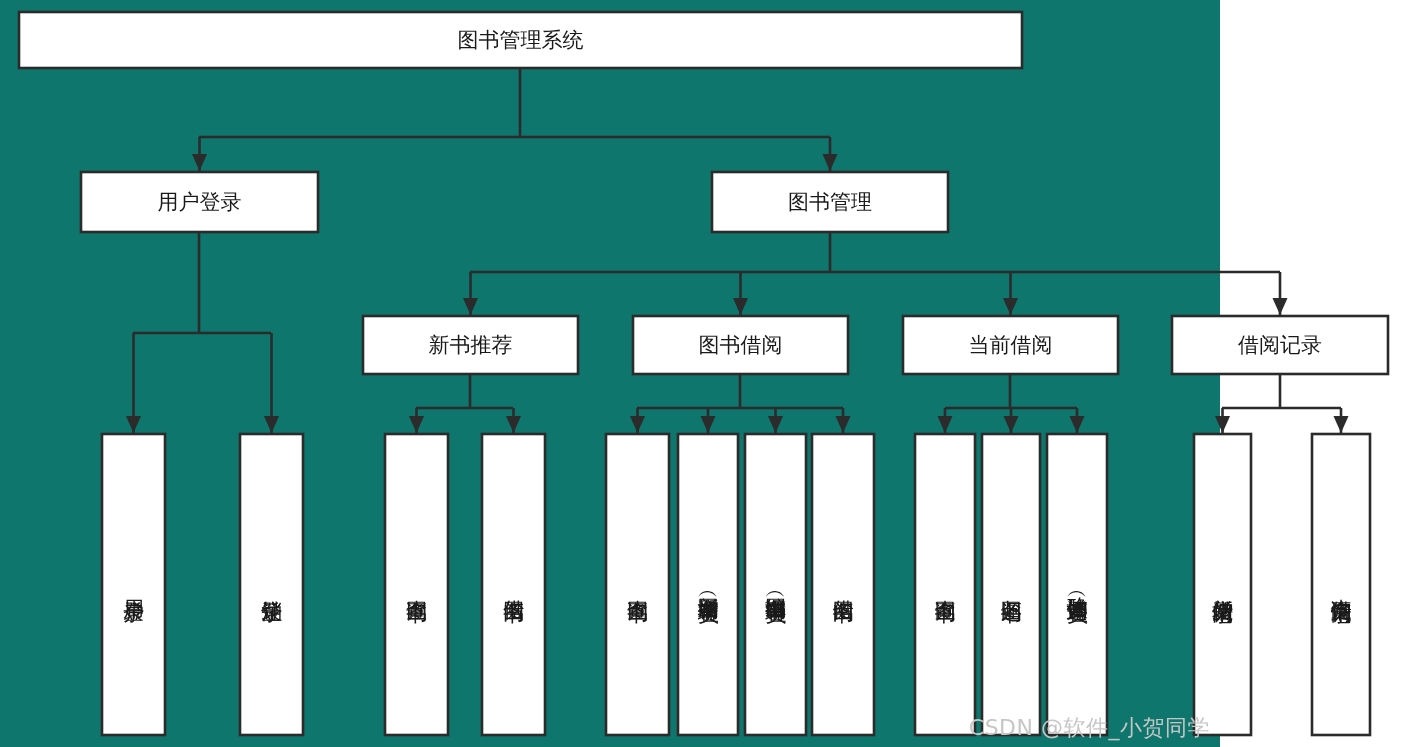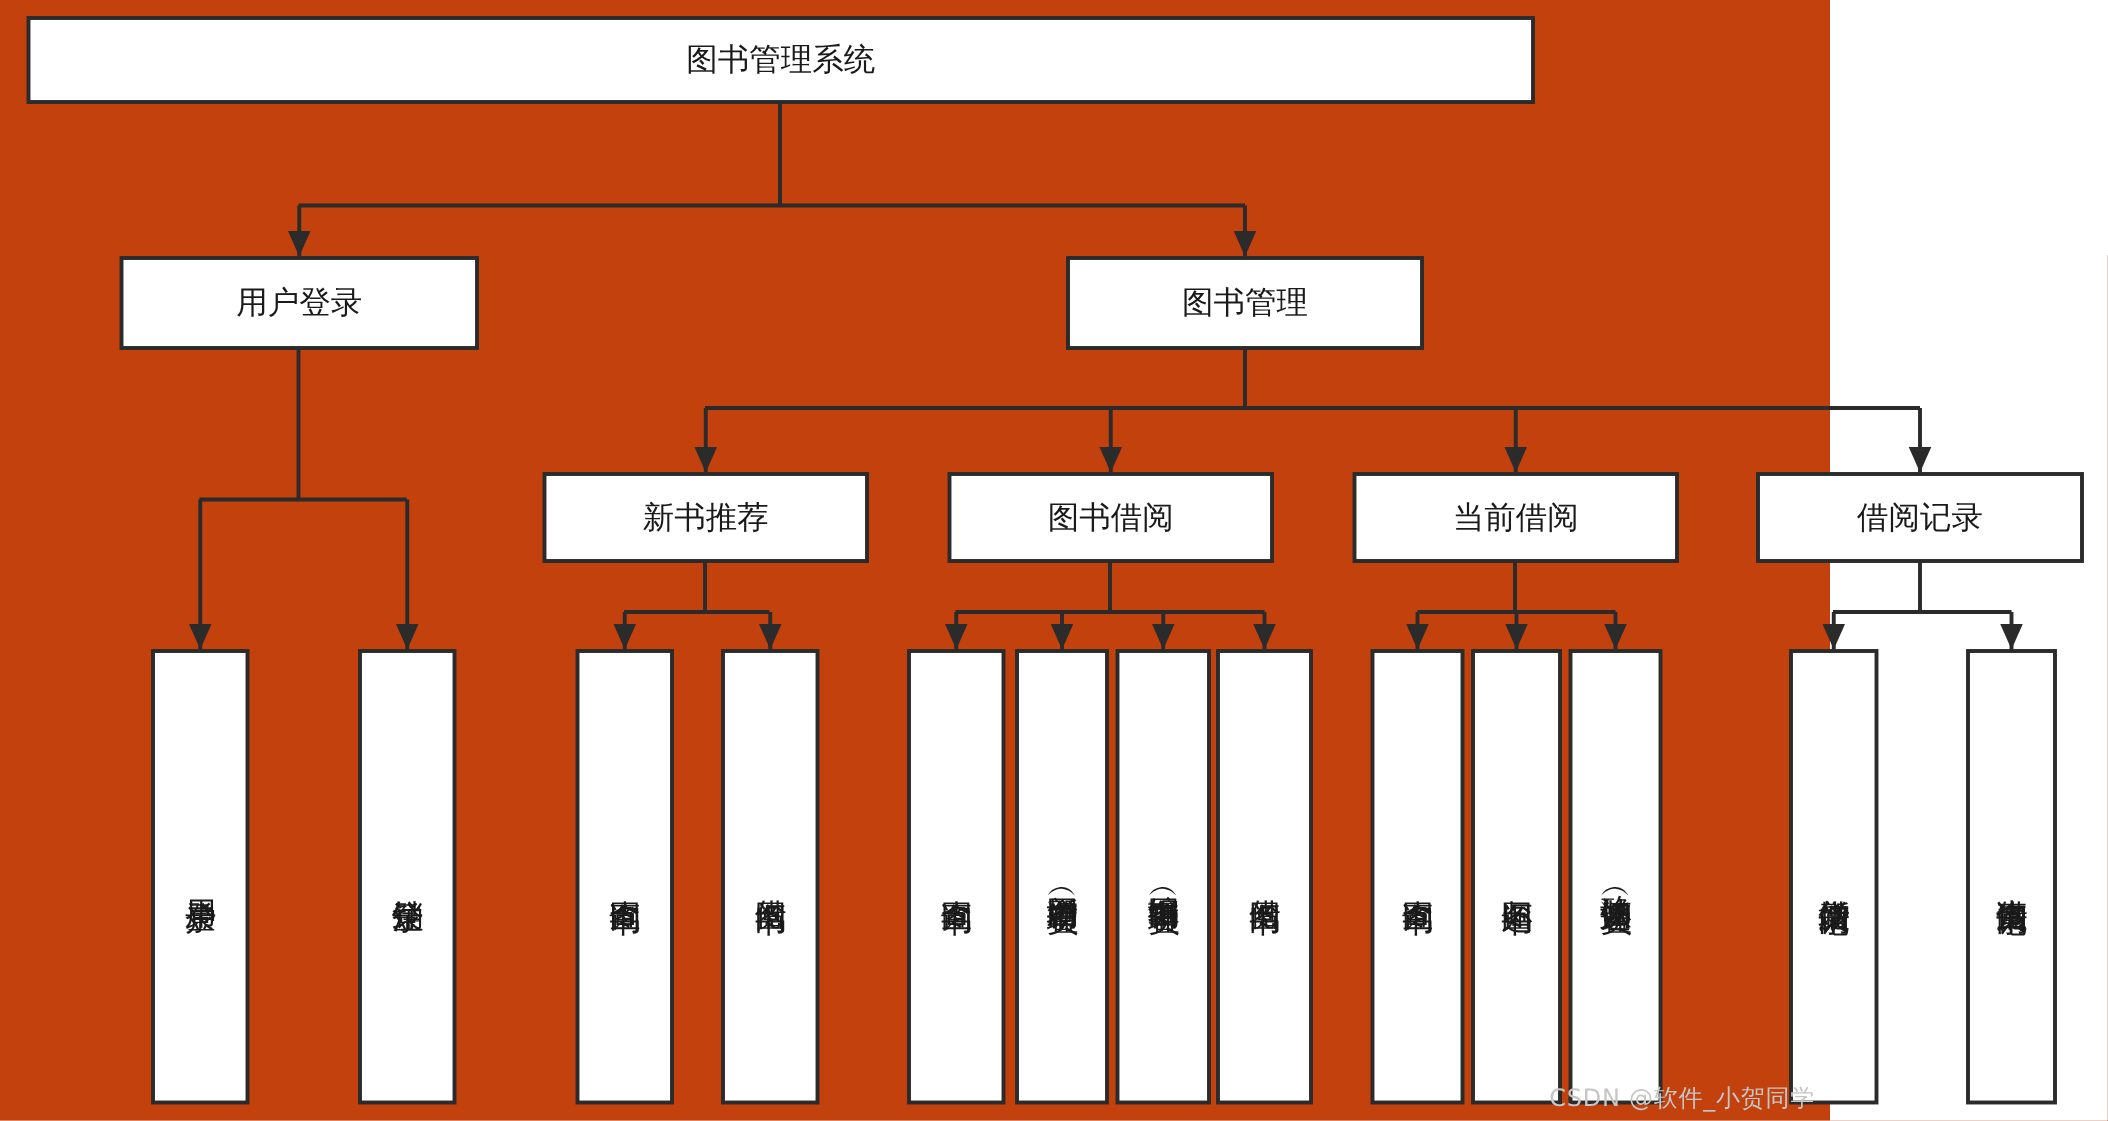--- a/index.html
+++ b/index.html
@@ -10,21 +10,21 @@
   body {
     width: 1405px;
     height: 747px;
     font-family: "DejaVu Sans", "Liberation Sans", sans-serif;
     overflow: hidden;
   }
   #diagram-root {
     position: relative;
     width: 1220px;
     height: 747px;
-    background: #c2410c;
+    background: #0f766e;
   }
   svg#diagram-svg {
     position: absolute;
     left: 0;
     top: 0;
     width: 1405px;
     height: 747px;
     display: block;
   }
   .node-box {
@@ -60,21 +60,21 @@
     letter-spacing: 1px;
     white-space: nowrap;
     text-align: center;
     pointer-events: none;
   }
   .watermark {
     position: absolute;
     right: 10px;
     bottom: 4px;
     font-family: "DejaVu Sans", "Liberation Sans", sans-serif;
-    font-size: 16px;
+    font-size: 22px;
     color: #c6c6c6;
     white-space: nowrap;
     letter-spacing: 0.5px;
   }
 </style>
 </head>
 <body>
 
 <div id="diagram-root">
   <svg id="diagram-svg" viewBox="0 0 1405 747">

